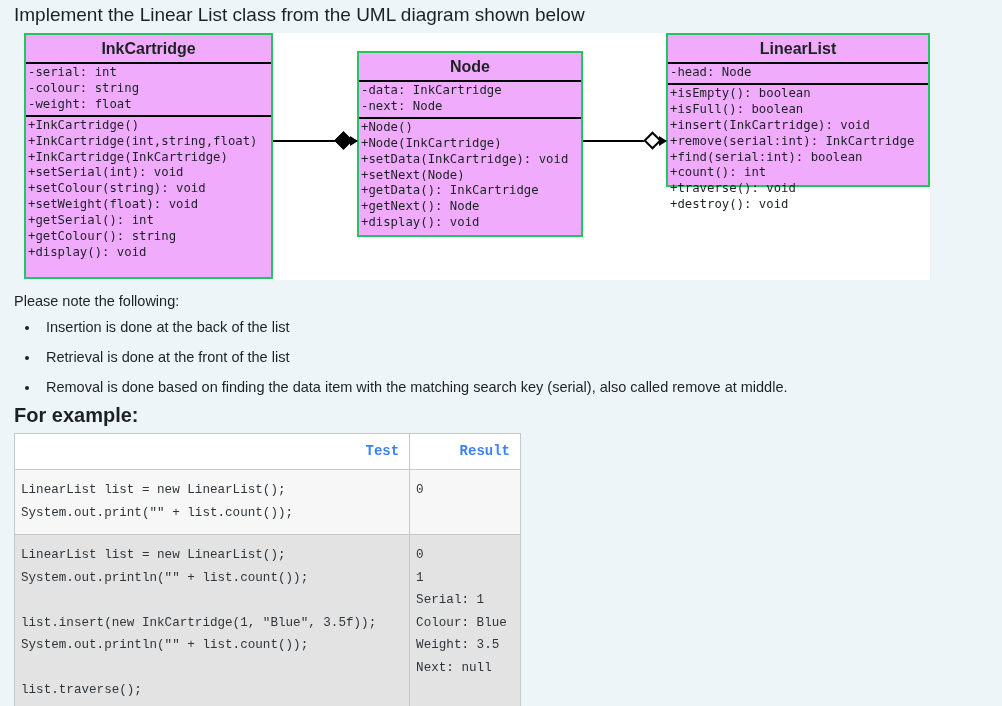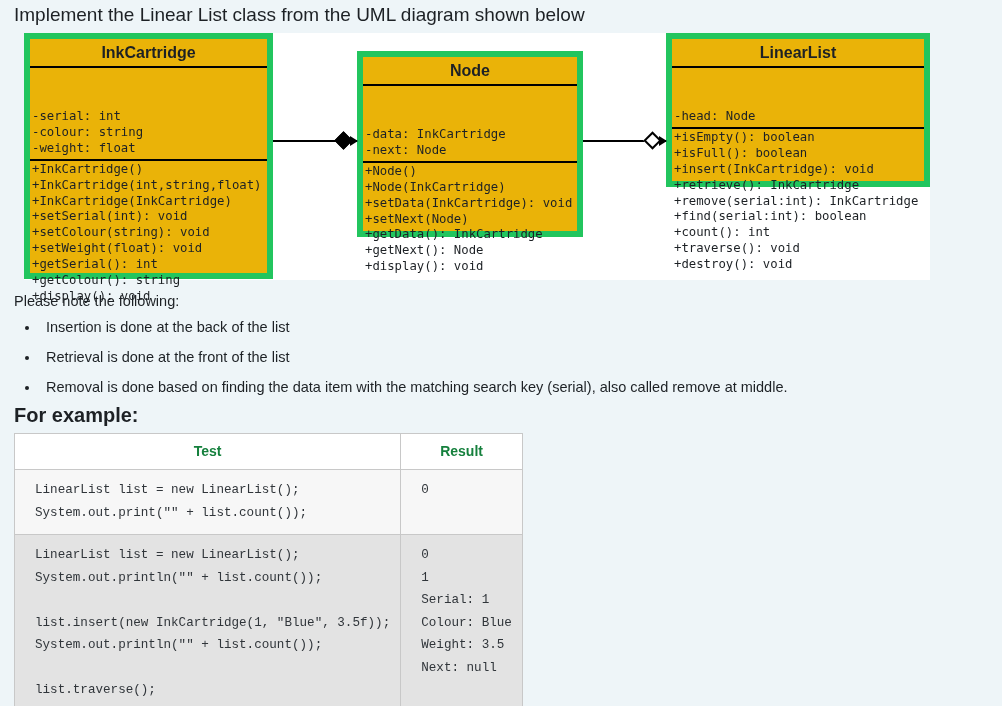--- a/index.html
+++ b/index.html
@@ -19,41 +19,41 @@
   }
 
   
   .uml-canvas {
     position: absolute; left: 24px; top: 33px;
     width: 906px; height: 247px;
     background: #ffffff;
   }
   .uml-box {
     position: absolute;
-    background: #eab308;
-    border: 6px solid #22c55e;
+    background: #f0abfc;
+    border: 2px solid #22c55e;
     font-family: "DejaVu Sans Mono", monospace;
   }
   .uml-title {
     text-align: center;
     font-family: "Liberation Sans", sans-serif;
     font-weight: bold;
     font-size: 16px;
     line-height: 28px;
     height: 29px;
     border-bottom: 2px solid #000;
     white-space: nowrap;
   }
   .uml-section {
     padding: 1px 0 2px 2px;
     font-size: 12.3px;
     line-height: 15.9px;
     white-space: nowrap;
   }
-  .uml-attrs { border-bottom: 2px solid #000; margin-top: 40px; }
+  .uml-attrs { border-bottom: 2px solid #000; }
   .uml-row { white-space: nowrap; overflow: visible; }
 
   
   #box-inkcartridge { left: 0px;   top: 0px;  width: 249px; height: 246px; }
   #box-node         { left: 333px; top: 18px; width: 226px; height: 186px; }
   #box-linearlist   { left: 642px; top: 0px;  width: 264px; height: 154px; }
 
   
   .conn-line {
     position: absolute; height: 2px; background: #000;
@@ -97,31 +97,32 @@
   
   .example-table {
     position: absolute; left: 14px; top: 433px;
     width: 507px;
     border-collapse: collapse;
     border: 1px solid #c8c8c8;
     background: #ffffff;
   }
   .example-table th {
     background: #ffffff;
-    text-align: center;
+    text-align: right;
     font-size: 14px;
     font-weight: bold;
     padding: 9px 10px 10px 10px;
     border: 1px solid #c8c8c8;
     vertical-align: top;
-    color: #15803d;
+    color: #3b82f6;
+    font-family: Liberation Mono, monospace;
   }
   .example-table td {
     border: 1px solid #c8c8c8;
-    padding: 9px 10px 10px 20px;
+    padding: 9px 10px 10px 6px;
     vertical-align: top;
     font-family: "Liberation Mono", monospace;
     font-size: 12.6px;
     line-height: 22.5px;
     color: #30353a;
     white-space: pre;
   }
   .example-table tr.row-odd td  { background: #f7f7f7; }
   .example-table tr.row-even td { background: #e3e3e3; }
   .col-test   { width: 396px; }
@@ -175,21 +176,20 @@
 
     <div class="uml-box" id="box-linearlist">
       <div class="uml-title">LinearList</div>
       <div class="uml-section uml-attrs">
         <div class="uml-row">-head: Node</div>
       </div>
       <div class="uml-section uml-methods">
         <div class="uml-row">+isEmpty(): boolean</div>
         <div class="uml-row">+isFull(): boolean</div>
         <div class="uml-row">+insert(InkCartridge): void</div>
-        <div class="uml-row">+retrieve(): InkCartridge</div>
         <div class="uml-row">+remove(serial:int): InkCartridge</div>
         <div class="uml-row">+find(serial:int): boolean</div>
         <div class="uml-row">+count(): int</div>
         <div class="uml-row">+traverse(): void</div>
         <div class="uml-row">+destroy(): void</div>
       </div>
     </div>
 
     <div class="conn-line" id="conn-line-1"></div>
     <div class="diamond" id="diamond-filled"></div>

